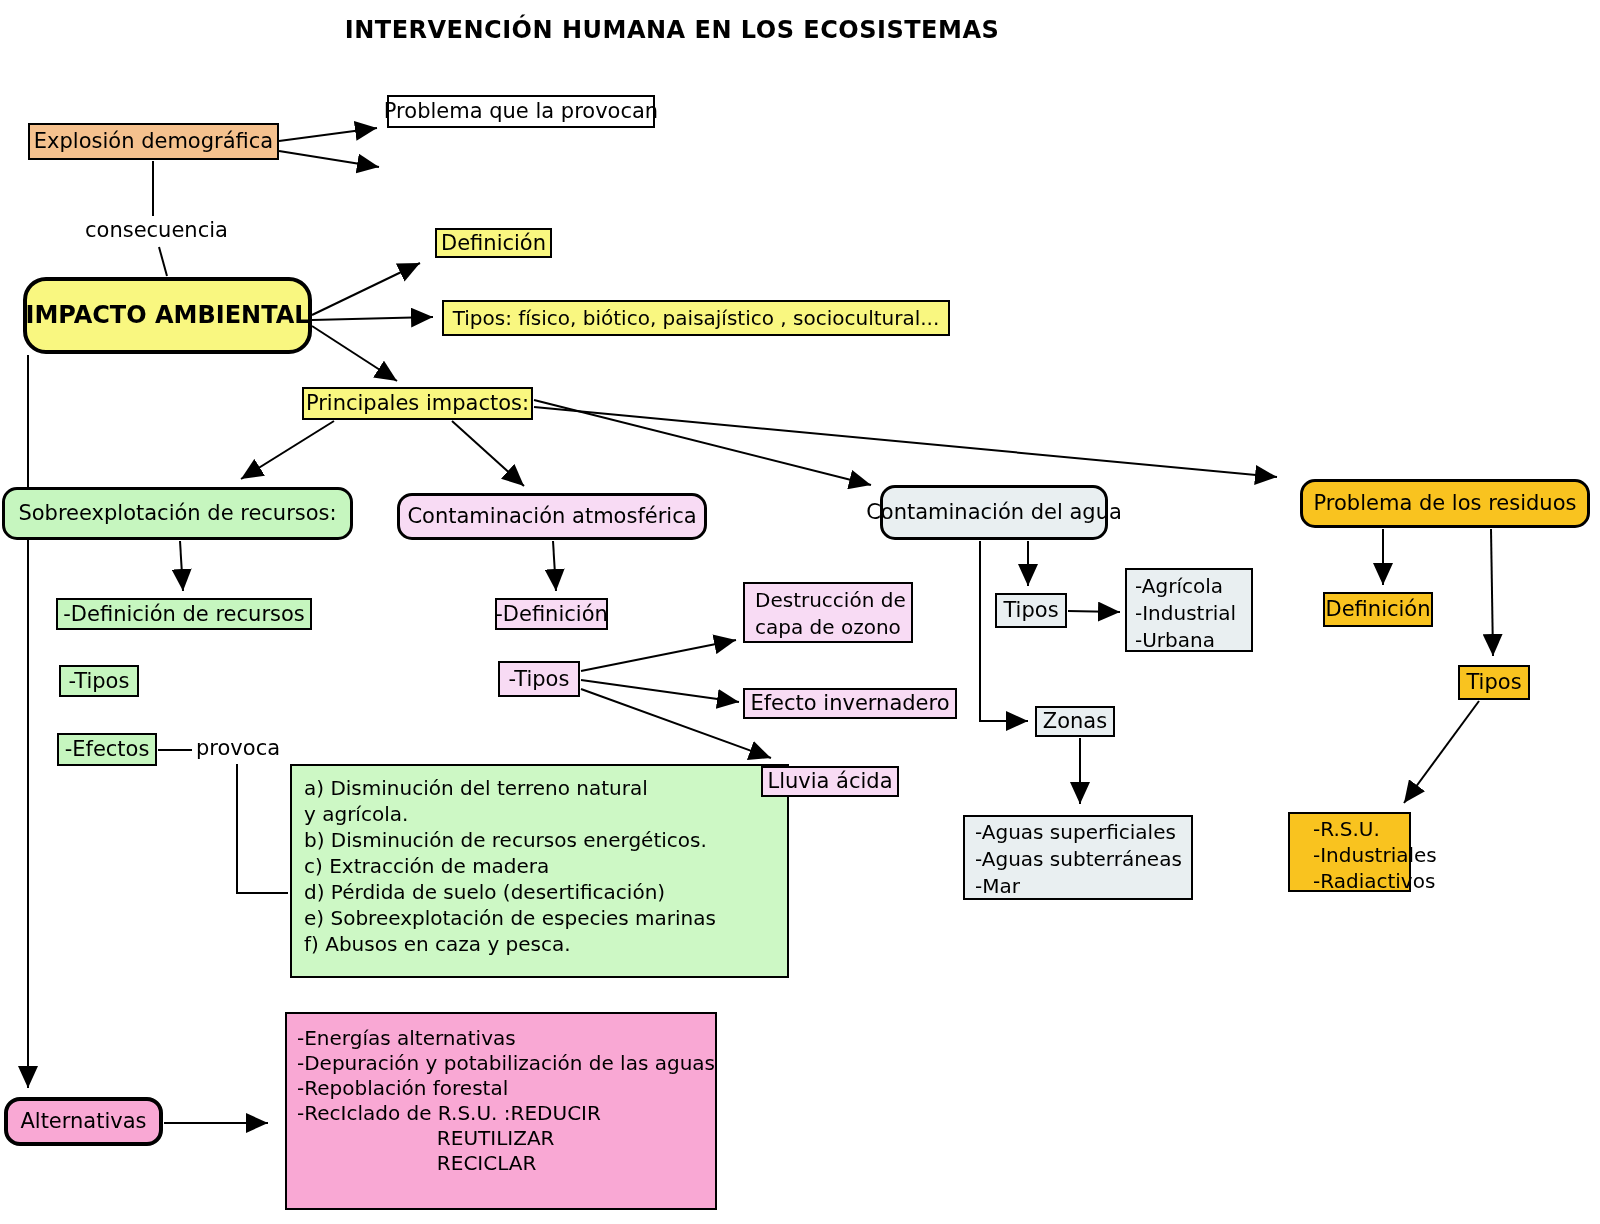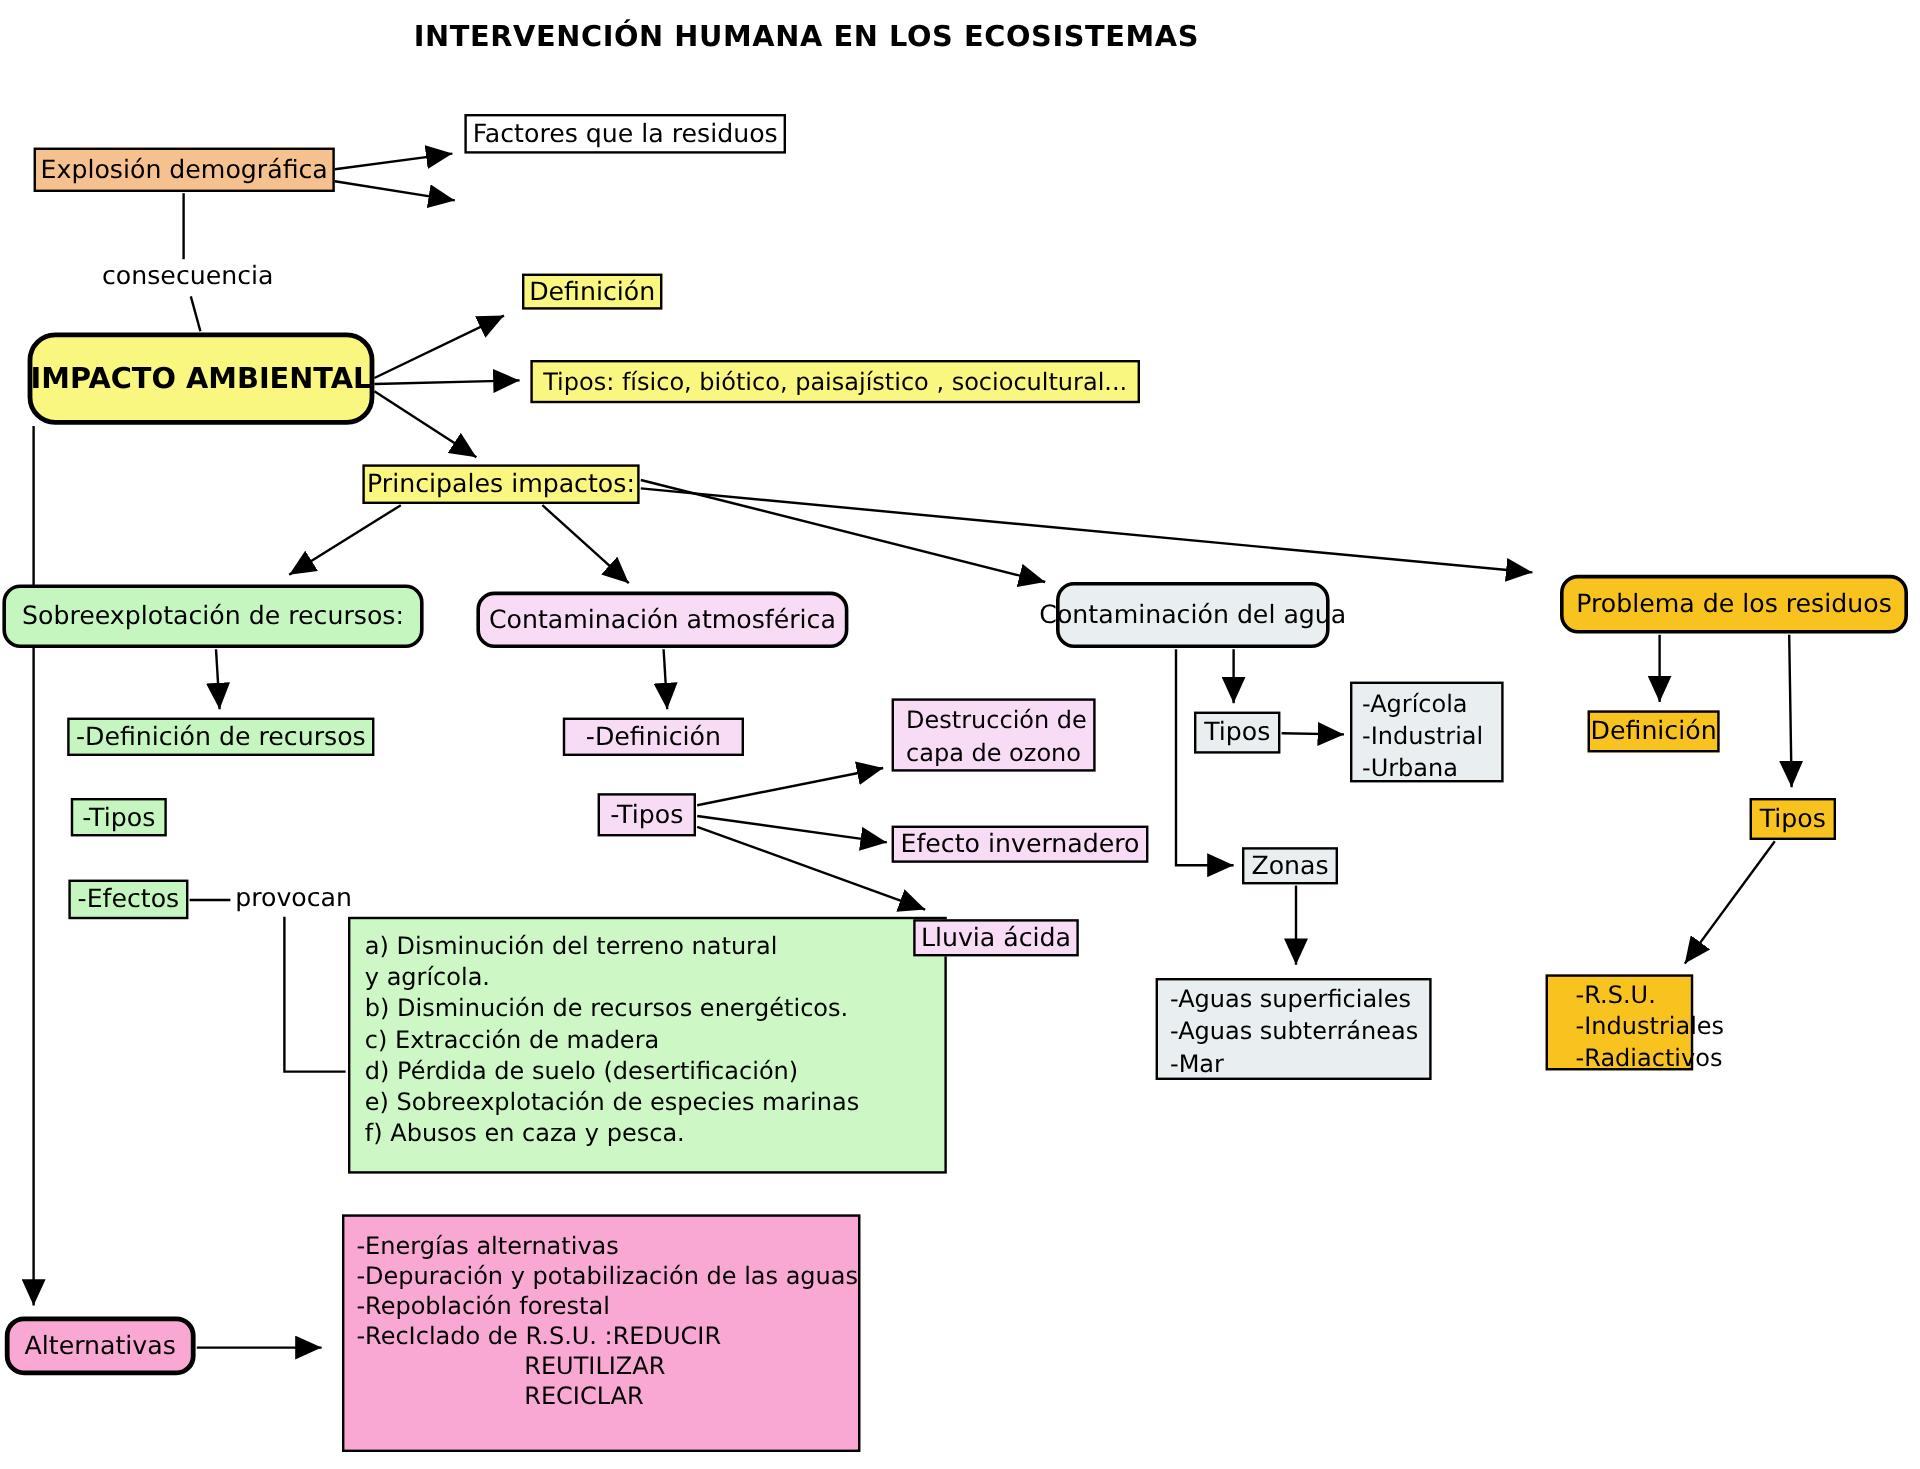--- a/index.html
+++ b/index.html
@@ -77,24 +77,24 @@
       <line x1="1491" y1="529" x2="1493" y2="656" marker-end="url(#arrow)"></line>
       <line x1="1479" y1="701" x2="1404" y2="803" marker-end="url(#arrow)"></line>
       <line x1="28" y1="355" x2="28" y2="1088" marker-end="url(#arrow)"></line>
       <line x1="164" y1="1123" x2="268" y2="1123" marker-end="url(#arrow)"></line>
     </g>
   </svg>
 
   <div class="title">INTERVENCIÓN HUMANA EN LOS ECOSISTEMAS</div>
 
   <div class="floatlabel" style="left:85px;top:218px;">consecuencia</div>
-  <div class="floatlabel" style="left:196px;top:736px;">provocan</div>
+  <div class="floatlabel" style="left:196px;top:736px;">provoca</div>
 
   <div class="node peach" style="left:28px;top:123px;width:251px;height:37px;">Explosión demográfica</div>
-  <div class="node white" style="left:387px;top:95px;width:268px;height:33px;">Factores que la residuos</div>
+  <div class="node white" style="left:387px;top:95px;width:268px;height:33px;">Problema que la provocan</div>
 
   <div class="node yellow thick bold" style="left:23px;top:277px;width:289px;height:77px;font-size:24px;border-radius:23px;">IMPACTO AMBIENTAL</div>
   <div class="node yellow" style="left:435px;top:228px;width:117px;height:30px;">Definición</div>
   <div class="node yellow" style="left:442px;top:300px;width:508px;height:36px;font-size:20px;">Tipos: físico, biótico, paisajístico , sociocultural...</div>
   <div class="node yellow" style="left:302px;top:387px;width:231px;height:33px;">Principales impactos:</div>
 
   <div class="node green round" style="left:2px;top:487px;width:351px;height:53px;">Sobreexplotación de recursos:</div>
   <div class="node pink round" style="left:397px;top:493px;width:310px;height:47px;">Contaminación atmosférica</div>
   <div class="node gray round" style="left:880px;top:485px;width:228px;height:55px;">Contaminación del agua</div>
   <div class="node gold round" style="left:1300px;top:479px;width:290px;height:49px;">Problema de los residuos</div>
@@ -103,21 +103,21 @@
   <div class="node green" style="left:59px;top:665px;width:80px;height:32px;">-Tipos</div>
   <div class="node green" style="left:57px;top:733px;width:100px;height:33px;">-Efectos</div>
   <div class="node greenlight multi" style="left:290px;top:764px;width:499px;height:214px;">a) Disminución del terreno natural
 y agrícola.
 b) Disminución de recursos energéticos.
 c) Extracción de madera
 d) Pérdida de suelo (desertificación)
 e) Sobreexplotación de especies marinas
 f) Abusos en caza y pesca.</div>
 
-  <div class="node pink" style="left:469px;top:598px;width:151px;height:32px;">-Definición</div>
+  <div class="node pink" style="left:495px;top:598px;width:113px;height:32px;">-Definición</div>
   <div class="node pink" style="left:498px;top:661px;width:82px;height:36px;">-Tipos</div>
   <div class="node pink multi" style="left:743px;top:582px;width:170px;height:61px;line-height:27px;padding:3px 10px;">Destrucción de
 capa de ozono</div>
   <div class="node pink" style="left:743px;top:688px;width:214px;height:31px;">Efecto invernadero</div>
   <div class="node pink" style="left:761px;top:766px;width:138px;height:31px;">Lluvia ácida</div>
 
   <div class="node gray" style="left:995px;top:593px;width:72px;height:35px;">Tipos</div>
   <div class="node gray multi" style="left:1125px;top:568px;width:128px;height:84px;line-height:27px;padding:3px 8px;">-Agrícola
 -Industrial
 -Urbana</div>

